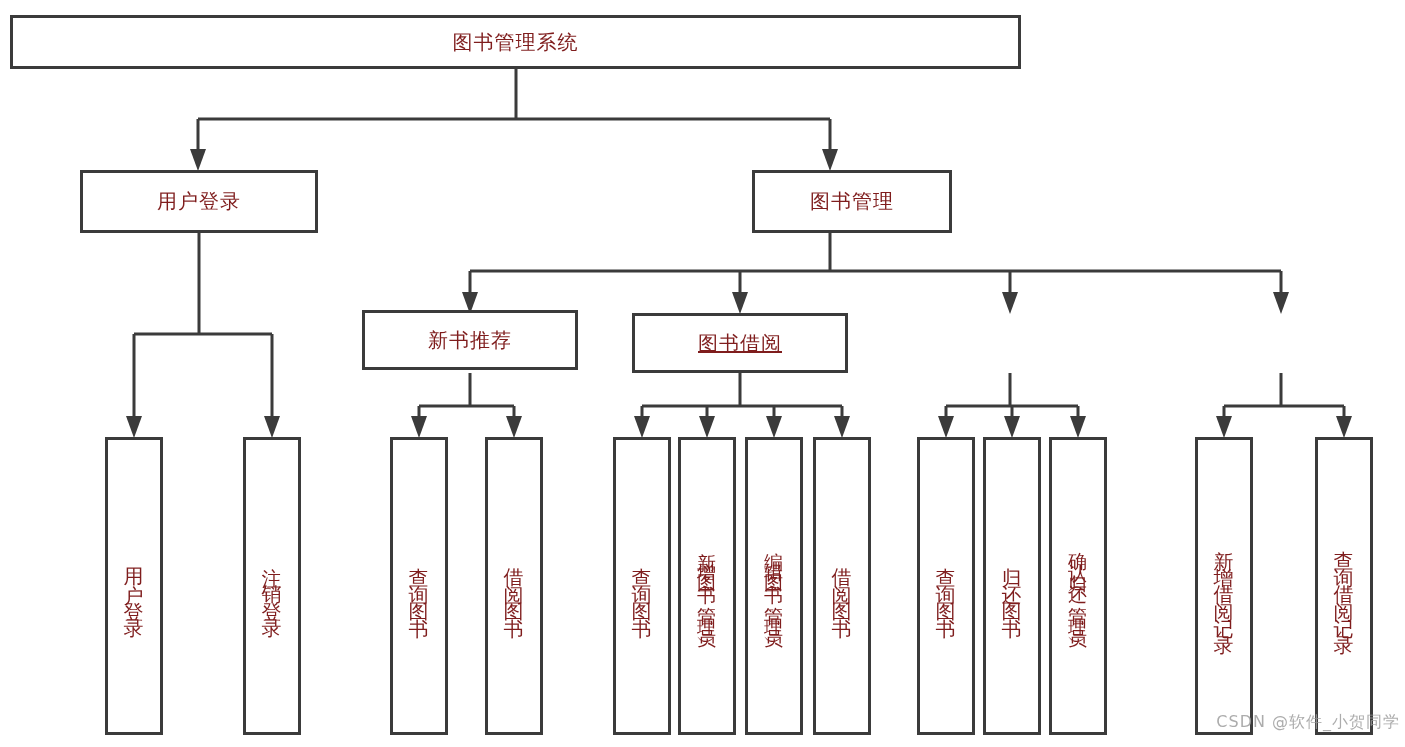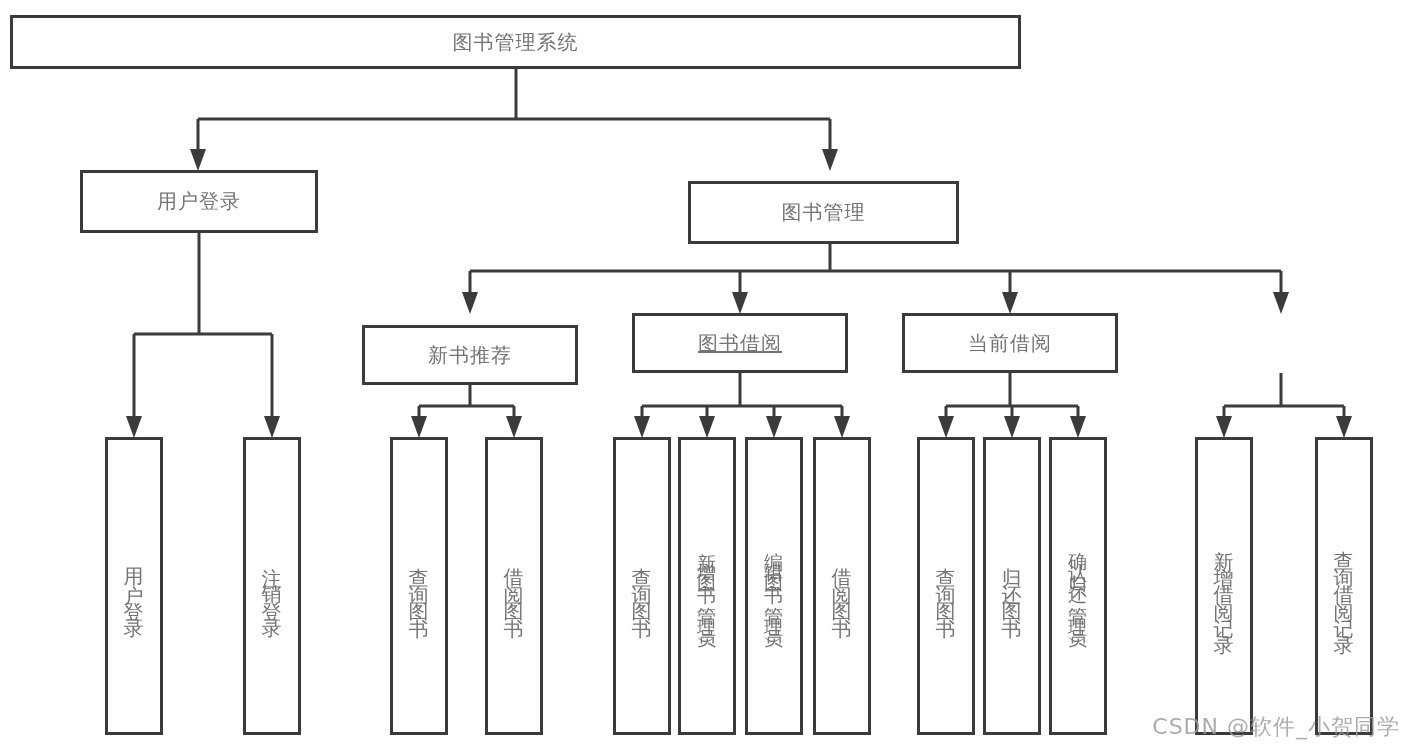--- a/index.html
+++ b/index.html
@@ -28,21 +28,21 @@
   }
   .node {
     position: absolute;
     box-sizing: border-box;
     background: #ffffff;
     border: 3px solid #3b3b3b;
     display: flex;
     align-items: center;
     justify-content: center;
     z-index: 2;
-    color: #737373;
+    color: #7f1d1d;
   }
   .node .lbl {
     font-size: 20px;
     letter-spacing: 1px;
     white-space: nowrap;
   }
   .node.vert .lbl {
     writing-mode: vertical-rl;
     white-space: nowrap;
     font-size: 20px;
@@ -51,21 +51,21 @@
   }
   .node.vert.long .lbl {
     font-size: 19px;
     letter-spacing: 11px;
   }
   .watermark {
     position: absolute;
     top: 712px;
     right: 5px;
     z-index: 10;
-    font-size: 22px;
+    font-size: 16px;
     color: rgba(158, 158, 158, 0.85);
     letter-spacing: 1px;
     white-space: nowrap;
   }
 </style>
 </head>
 <body>
 
 <div class="stage">
 
@@ -112,32 +112,29 @@
     </g>
   </svg>
 
   <div class="node" style="left:10px; top:15px; width:1011px; height:54px;">
     <span class="lbl">图书管理系统</span>
   </div>
 
   <div class="node" style="left:80px; top:170px; width:238px; height:63px;">
     <span class="lbl">用户登录</span>
   </div>
-  <div class="node" style="left:688px; top:170px; width:271px; height:63px;margin-top:11px;">
+  <div class="node" style="left:752px; top:170px; width:200px; height:63px;">
     <span class="lbl">图书管理</span>
   </div>
 
-  <div class="node" style="left:362px; top:325px; width:216px; height:60px;">
+  <div class="node" style="left:362px; top:310px; width:216px; height:60px;">
     <span class="lbl">新书推荐</span>
   </div>
   <div class="node" style="left:632px; top:313px; width:216px; height:60px;text-decoration:underline;">
     <span class="lbl">图书借阅</span>
-  </div>
-  <div class="node" style="left:902px; top:313px; width:216px; height:60px;">
-    <span class="lbl">当前借阅</span>
   </div>
 
   <div class="node vert" style="left:105px; top:437px; width:58px; height:298px;">
     <span class="lbl">用户登录</span>
   </div>
   <div class="node vert" style="left:243px; top:437px; width:58px; height:298px;">
     <span class="lbl">注销登录</span>
   </div>
 
   <div class="node vert" style="left:390px; top:437px; width:58px; height:298px;">

